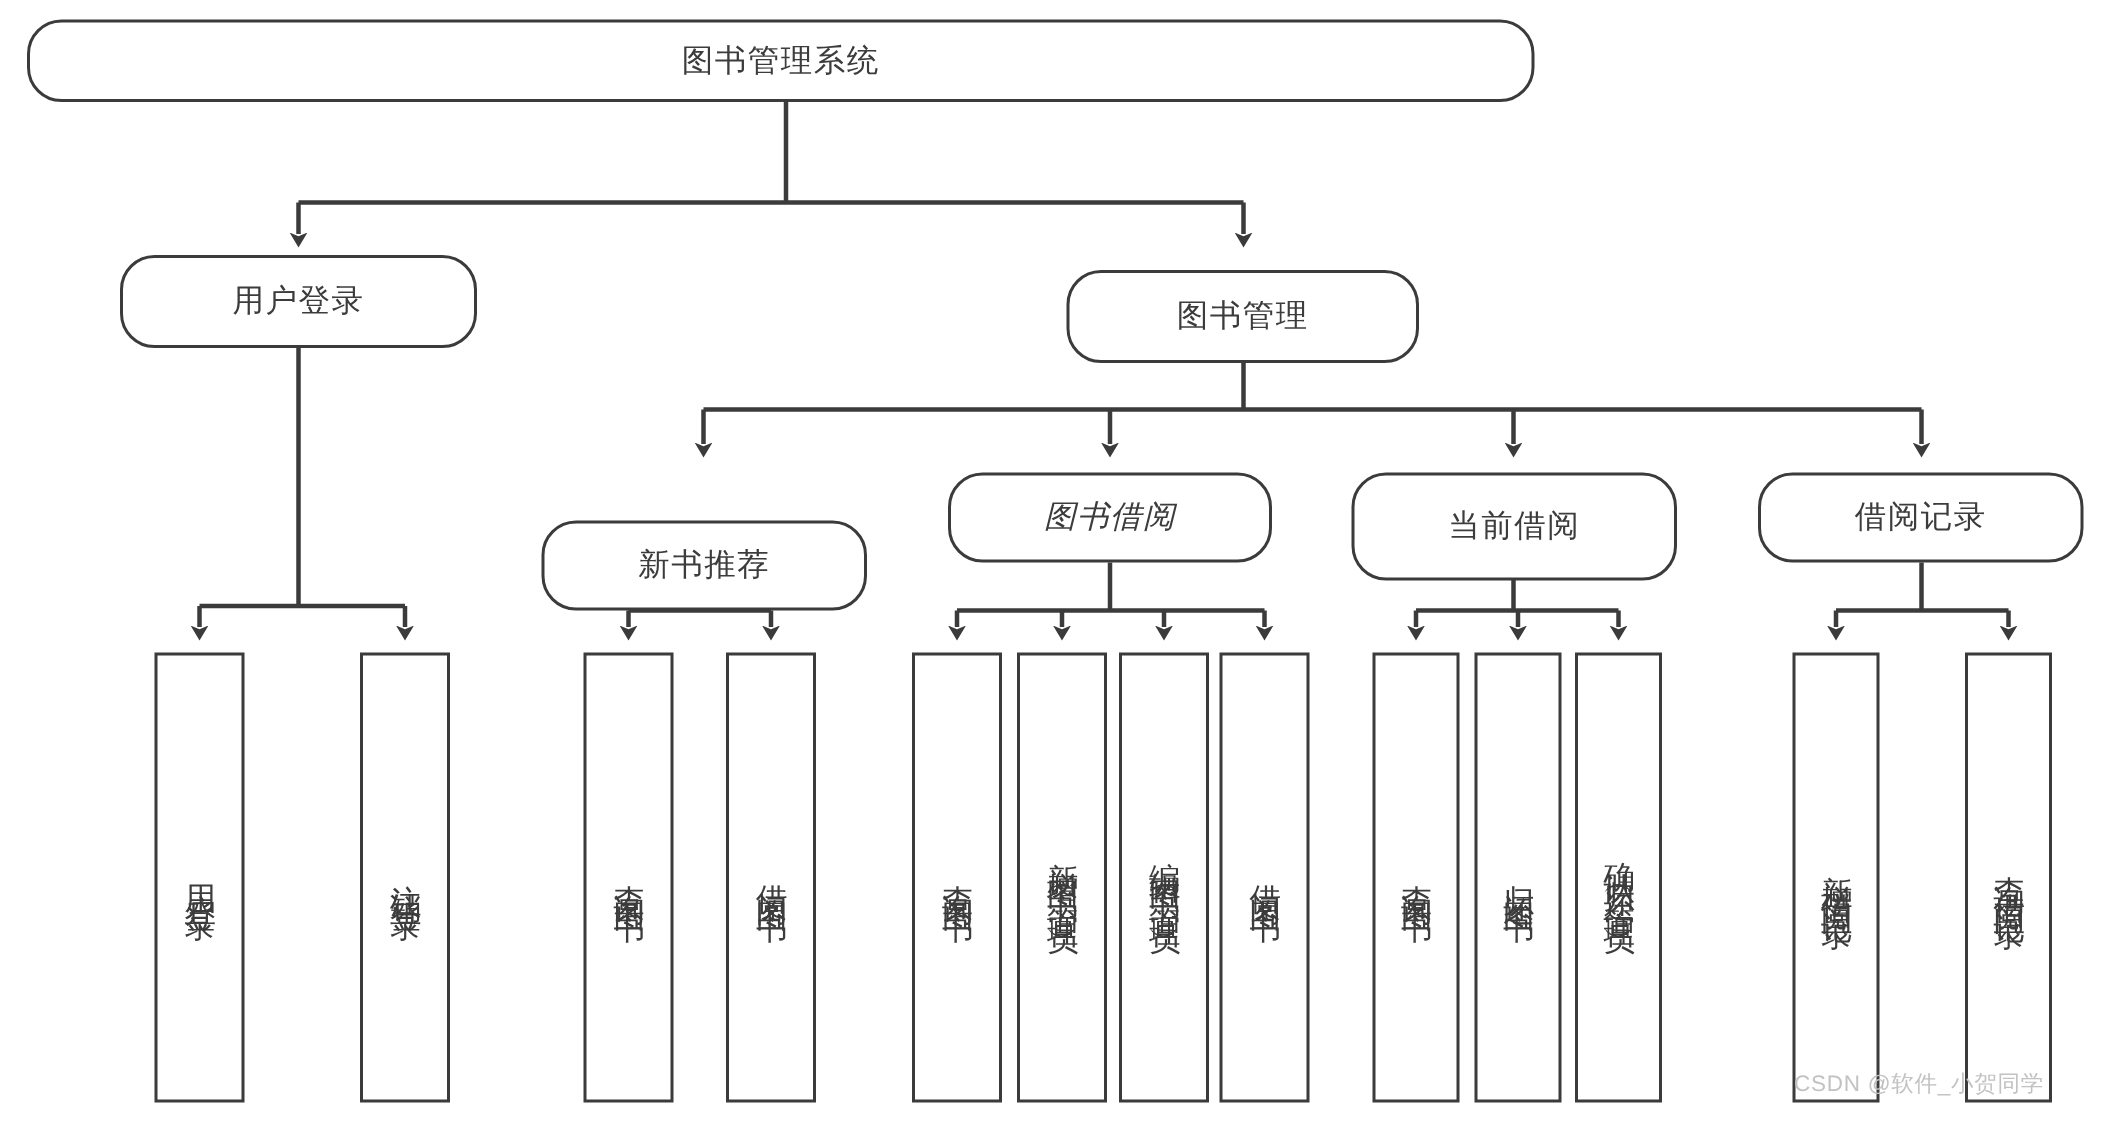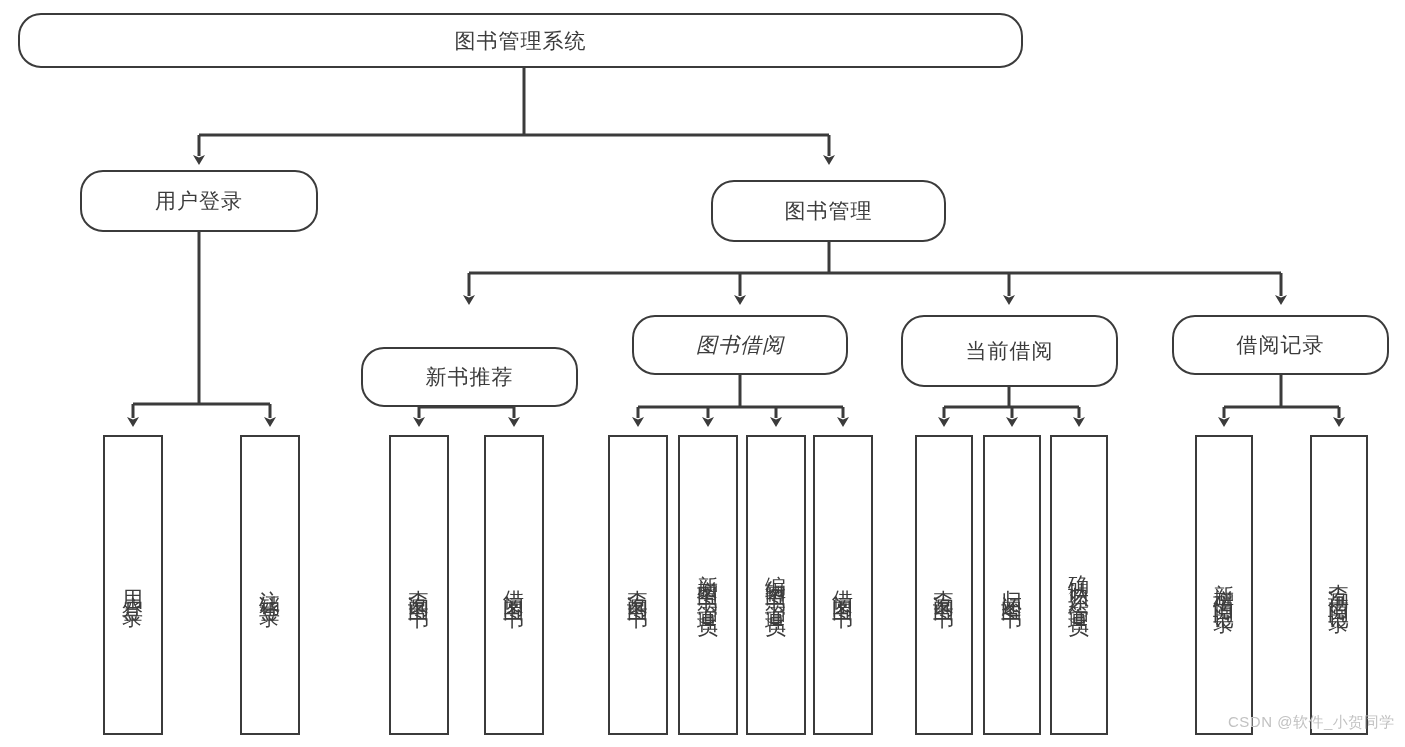--- a/index.html
+++ b/index.html
@@ -56,21 +56,20 @@
     white-space: nowrap;
     text-align: center;
   }
   .watermark {
     position: absolute;
     color: #c2c2c2;
     font-size: 15px;
     letter-spacing: 0.5px;
     white-space: nowrap;
     user-select: none;
-    margin-left: 32px;
   }
 </style>
 </head>
 <body>
 
 <div id="canvas">
 
   <svg id="edges" viewBox="0 0 1405 747" xmlns="http://www.w3.org/2000/svg">
     <defs>
       <marker id="arrow" markerWidth="10" markerHeight="12" refX="1" refY="6" orient="auto" markerUnits="userSpaceOnUse">

